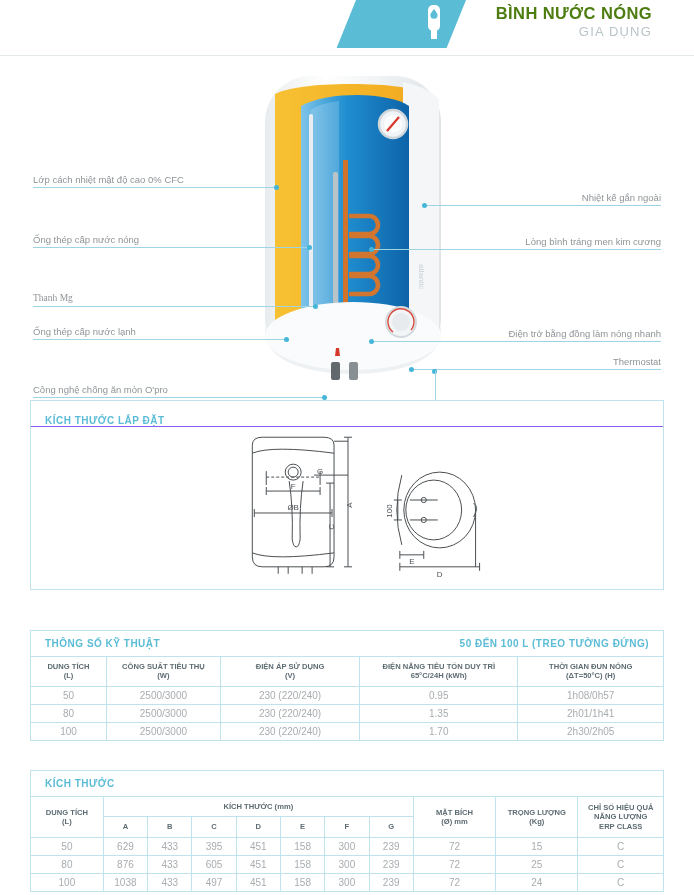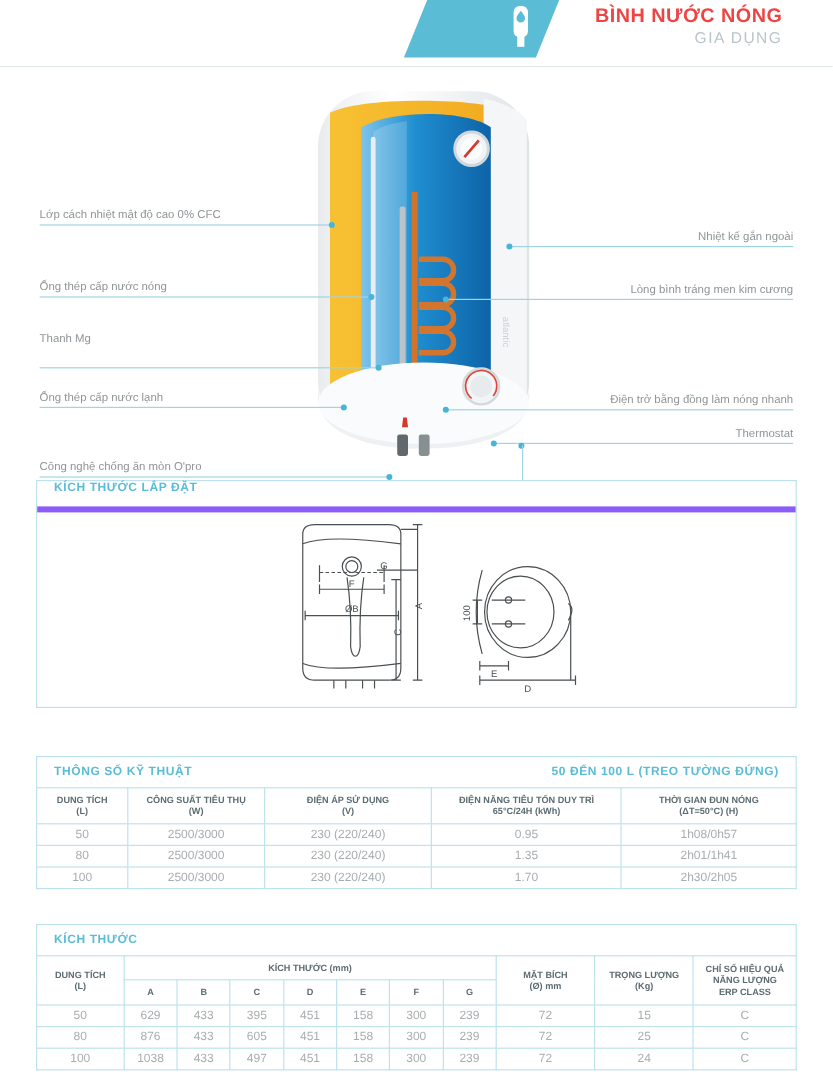--- a/index.html
+++ b/index.html
@@ -9,42 +9,42 @@
     font-family:"Liberation Sans", sans-serif;
     position:relative;overflow:hidden;
     color:#8d9193;
   }
   
   .header{position:absolute;left:0;top:0;width:694px;height:56px;}
   .hdr-para{position:absolute;top:0;height:48px;background:#5bbcd6;}
   .hdr-p1{left:356px;width:110px;transform:skewX(-22deg);transform-origin:top left;}
   .hdr-icon{position:absolute;left:420px;top:2px;width:28px;height:44px;}
   .hdr-title{position:absolute;right:42px;top:4px;text-align:right;
-    font-size:16.5px;font-weight:bold;color:#ef4444;letter-spacing:.4px;}
+    font-size:16.5px;font-weight:bold;color:#4d7c0f;letter-spacing:.4px;}
   .hdr-sub{position:absolute;right:42px;top:24px;text-align:right;
     font-size:13px;color:#b9c4c9;letter-spacing:1.2px;}
   .hdr-rule{position:absolute;left:0;top:55px;width:694px;height:1px;background:#e4e9ec;}
 
   
   .hero{position:absolute;left:0;top:56px;width:694px;height:330px;}
   .product{position:absolute;left:253px;top:8px;width:200px;height:320px;}
 
   .callout{position:absolute;font-size:9.5px;color:#8f9496;white-space:nowrap;}
   .callout.left{text-align:left;}
   .callout.right{text-align:right;}
   .cline{position:absolute;height:1px;background:#9fd4e4;}
   .cdot{position:absolute;width:5px;height:5px;border-radius:50%;background:#45b6d8;}
 
   
   .panel{position:absolute;border:1px solid #bfe2ed;box-sizing:border-box;background:#fff;}
   .panel-title{font-size:10px;font-weight:bold;color:#5bbcd6;letter-spacing:.5px;}
 
   .dimbox{left:30px;top:400px;width:634px;height:190px;}
   .dimhead{position:absolute;left:0;top:0;width:100%;height:26px;
-    border-bottom:5px solid #8b5cf6;box-sizing:border-box;display:flex;align-items:flex-start;padding-left:14px;}
+    border-bottom:1px solid #8b5cf6;box-sizing:border-box;display:flex;align-items:flex-end;padding-left:14px;}
   .drawing{position:absolute;left:0;top:26px;width:100%;height:163px;}
 
   
   .tblwrap{position:absolute;width:634px;left:30px;}
   table{border-collapse:collapse;width:100%;table-layout:fixed;}
   td,th{border:1px solid #bfe2ed;text-align:center;vertical-align:middle;}
   .capwrap{border:1px solid #bfe2ed;border-bottom:none;box-sizing:border-box;
      height:26px;display:flex;align-items:center;justify-content:space-between;padding:0 14px;}
   th{font-size:7.6px;font-weight:bold;color:#5d6c72;line-height:1.25;padding:5px 2px;}
   td.val{font-size:10px;color:#a8adb0;padding:3px 2px;}
@@ -131,21 +131,21 @@
 
   <div>
     <div class="callout left" style="left:33px;top:118px;">Lớp cách nhiệt mật độ cao 0% CFC</div>
     <div class="cline" style="left:33px;top:131px;width:244px;"></div>
     <div class="cdot" style="left:274px;top:129px;"></div>
 
     <div class="callout left" style="left:33px;top:178px;">Ống thép cấp nước nóng</div>
     <div class="cline" style="left:33px;top:191px;width:277px;"></div>
     <div class="cdot" style="left:307px;top:189px;"></div>
 
-    <div class="callout left" style="left:33px;top:221px;">Thanh Mg</div>
+    <div class="callout left" style="left:33px;top:237px;font-family:Liberation Serif, serif;">Thanh Mg</div>
     <div class="cline" style="left:33px;top:250px;width:283px;"></div>
     <div class="cdot" style="left:313px;top:248px;"></div>
 
     <div class="callout left" style="left:33px;top:270px;">Ống thép cấp nước lạnh</div>
     <div class="cline" style="left:33px;top:283px;width:254px;"></div>
     <div class="cdot" style="left:284px;top:281px;"></div>
 
     <div class="callout left" style="left:33px;top:328px;">Công nghệ chống ăn mòn O'pro</div>
     <div class="cline" style="left:33px;top:341px;width:292px;"></div>
     <div class="cdot" style="left:322px;top:339px;"></div>

